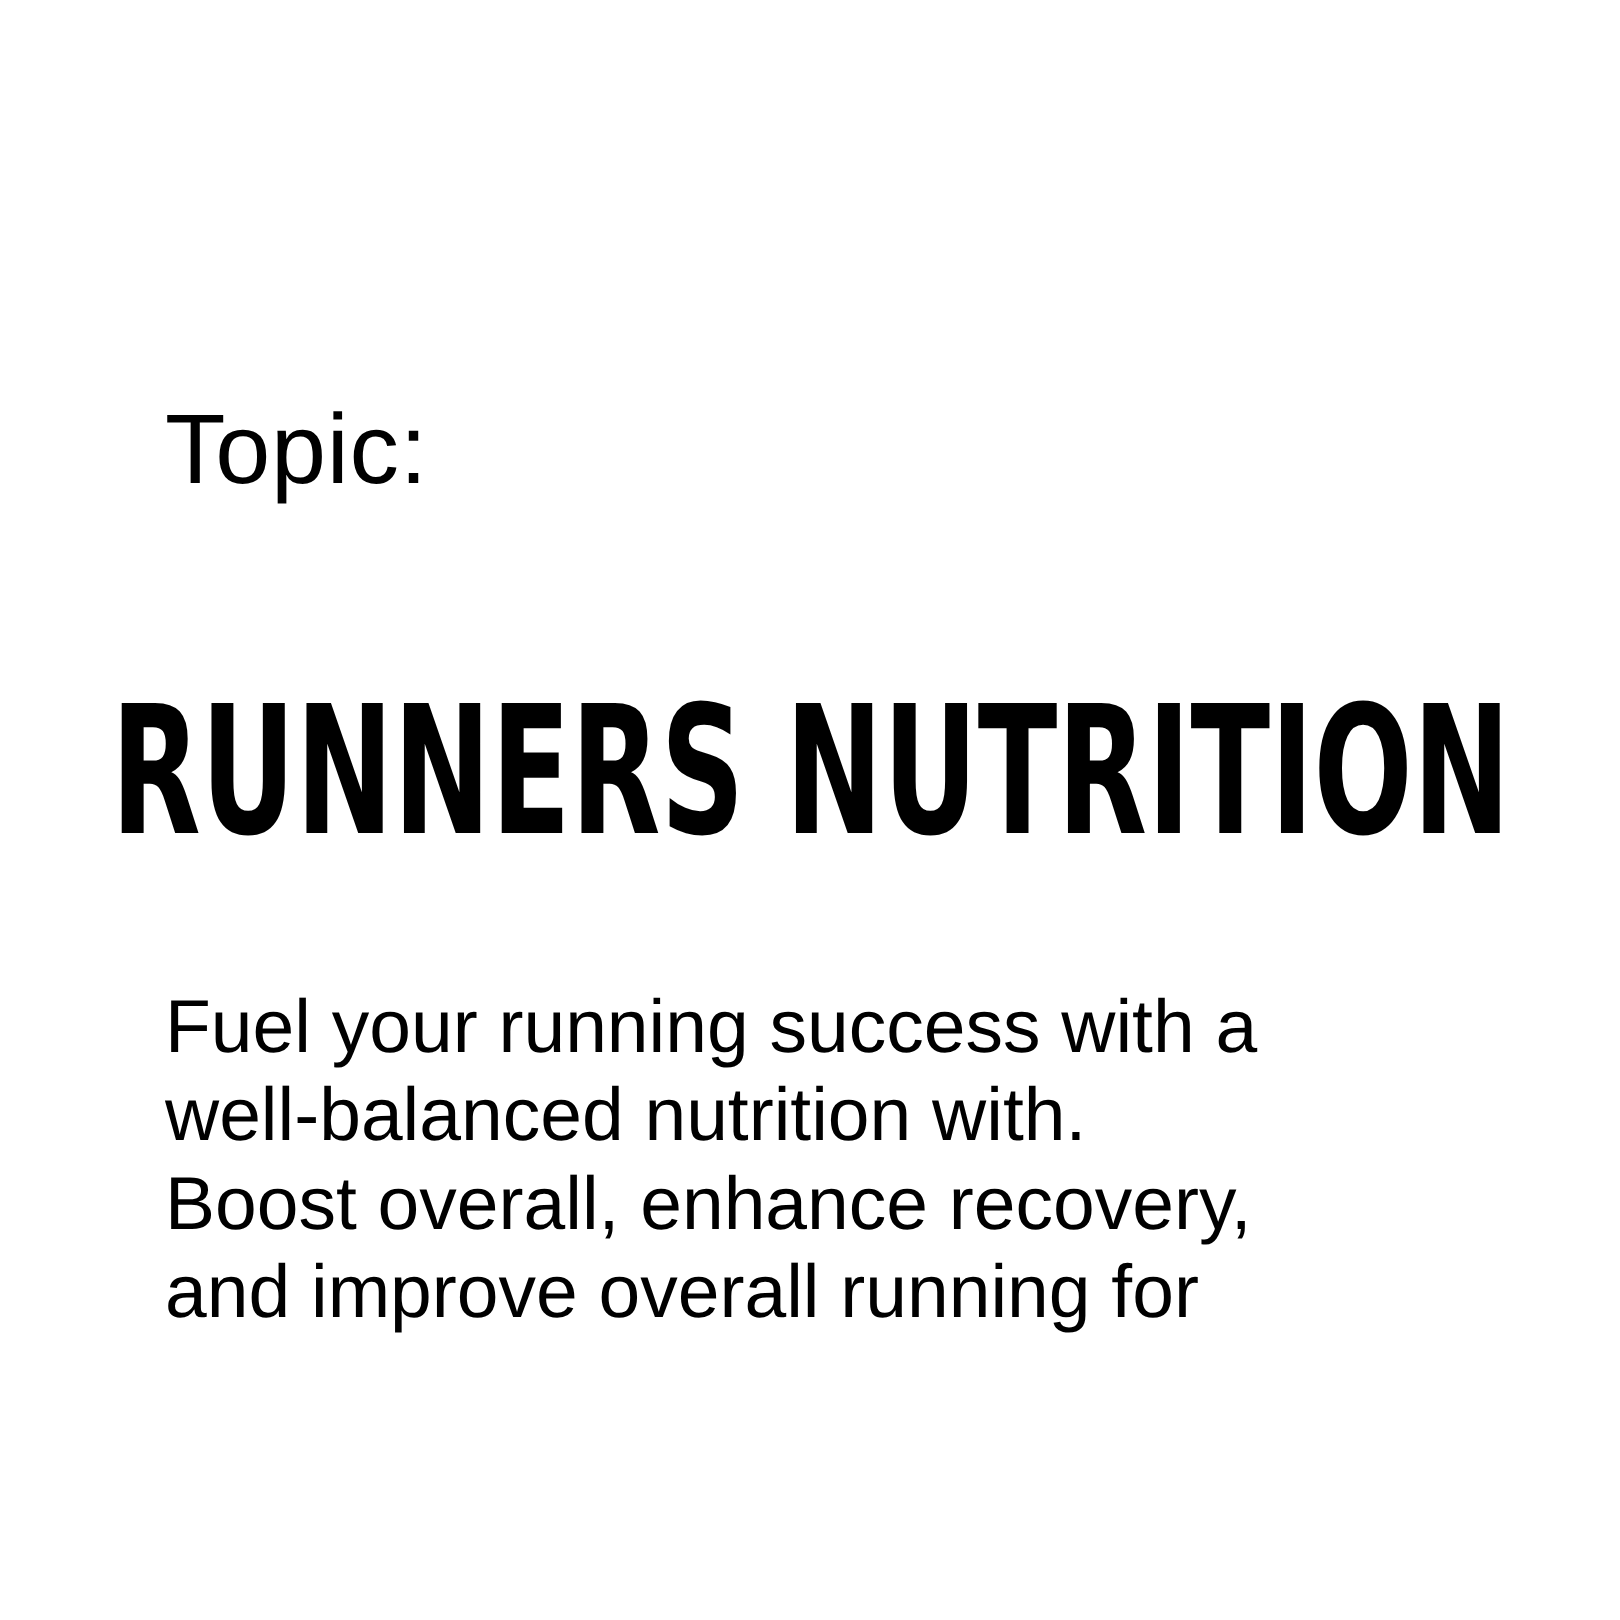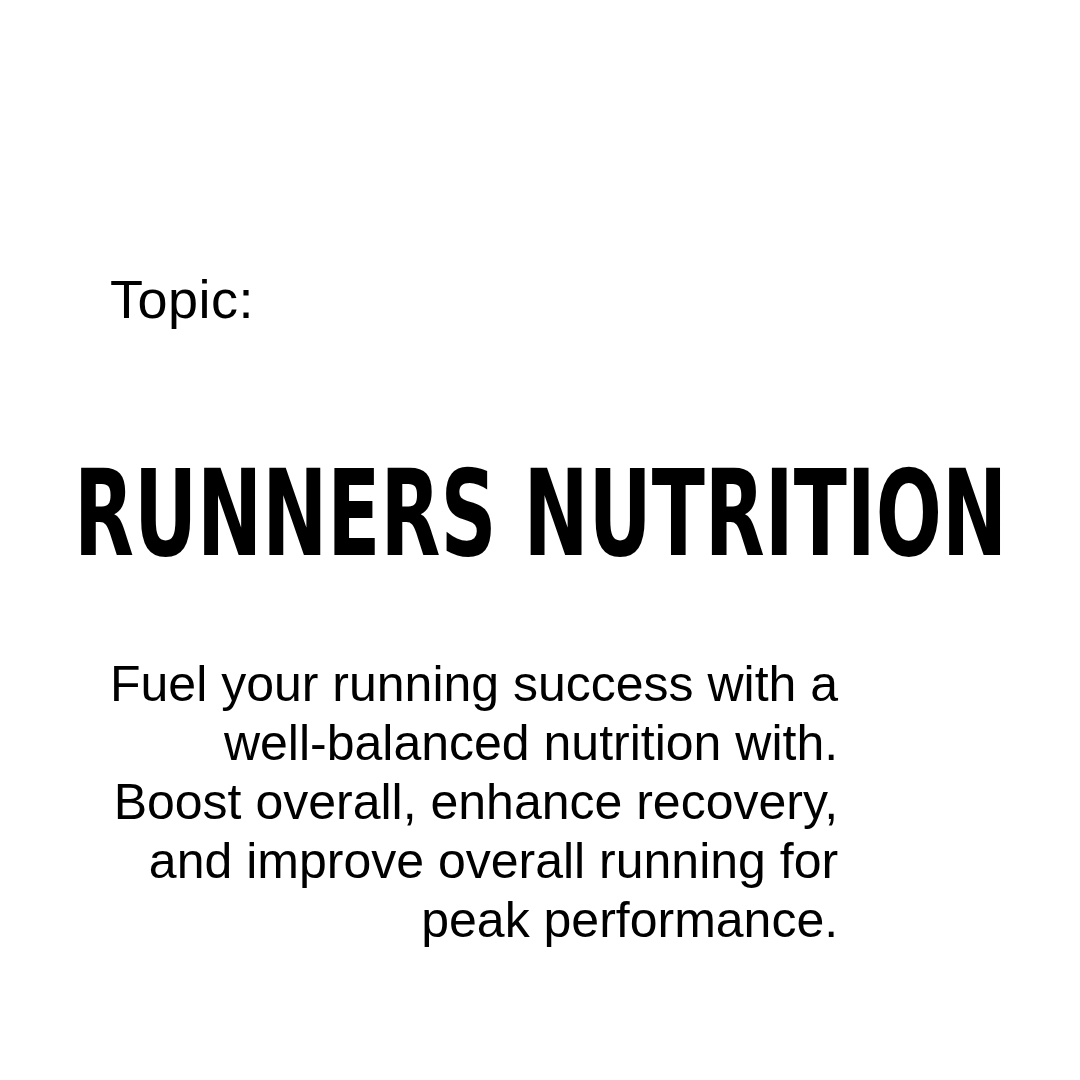--- a/index.html
+++ b/index.html
@@ -13,21 +13,21 @@
     height: 1080px;
     background: #ffffff;
     overflow: hidden;
     font-family: "Liberation Sans", sans-serif;
     color: #000000;
   }
   .topic-label {
     position: absolute;
     left: 110px;
     top: 273px;
-    font-size: 54px;
+    font-size: 66px;
     line-height: 52px;
     font-weight: 400;
     letter-spacing: 0.5px;
     color: #000000;
     white-space: pre;
   }
   .title-svg {
     position: absolute;
     left: 74px;
     top: 450px;
@@ -38,21 +38,20 @@
     font-weight: 700;
   }
   .description {
     position: absolute;
     left: 110px;
     top: 655px;
     font-size: 50px;
     line-height: 59px;
     font-weight: 400;
     color: #000000;
-    text-align: right;
   }
   .description .line {
     white-space: pre;
   }
 </style>
 </head>
 <body>
 
 <div class="canvas">
 
@@ -60,16 +59,15 @@
 
   <svg class="title-svg" width="940" height="125" viewBox="0 0 940 125">
     <text x="0" y="105" font-size="119" textLength="933" lengthAdjust="spacingAndGlyphs" fill="#000000">RUNNERS NUTRITION</text>
   </svg>
 
   <div class="description">
     <div class="line">Fuel your running success with a</div>
     <div class="line">well-balanced nutrition with.</div>
     <div class="line">Boost overall, enhance recovery,</div>
     <div class="line">and improve overall running for</div>
-    <div class="line">peak performance.</div>
   </div>
 
 </div>
 
 </body></html>

